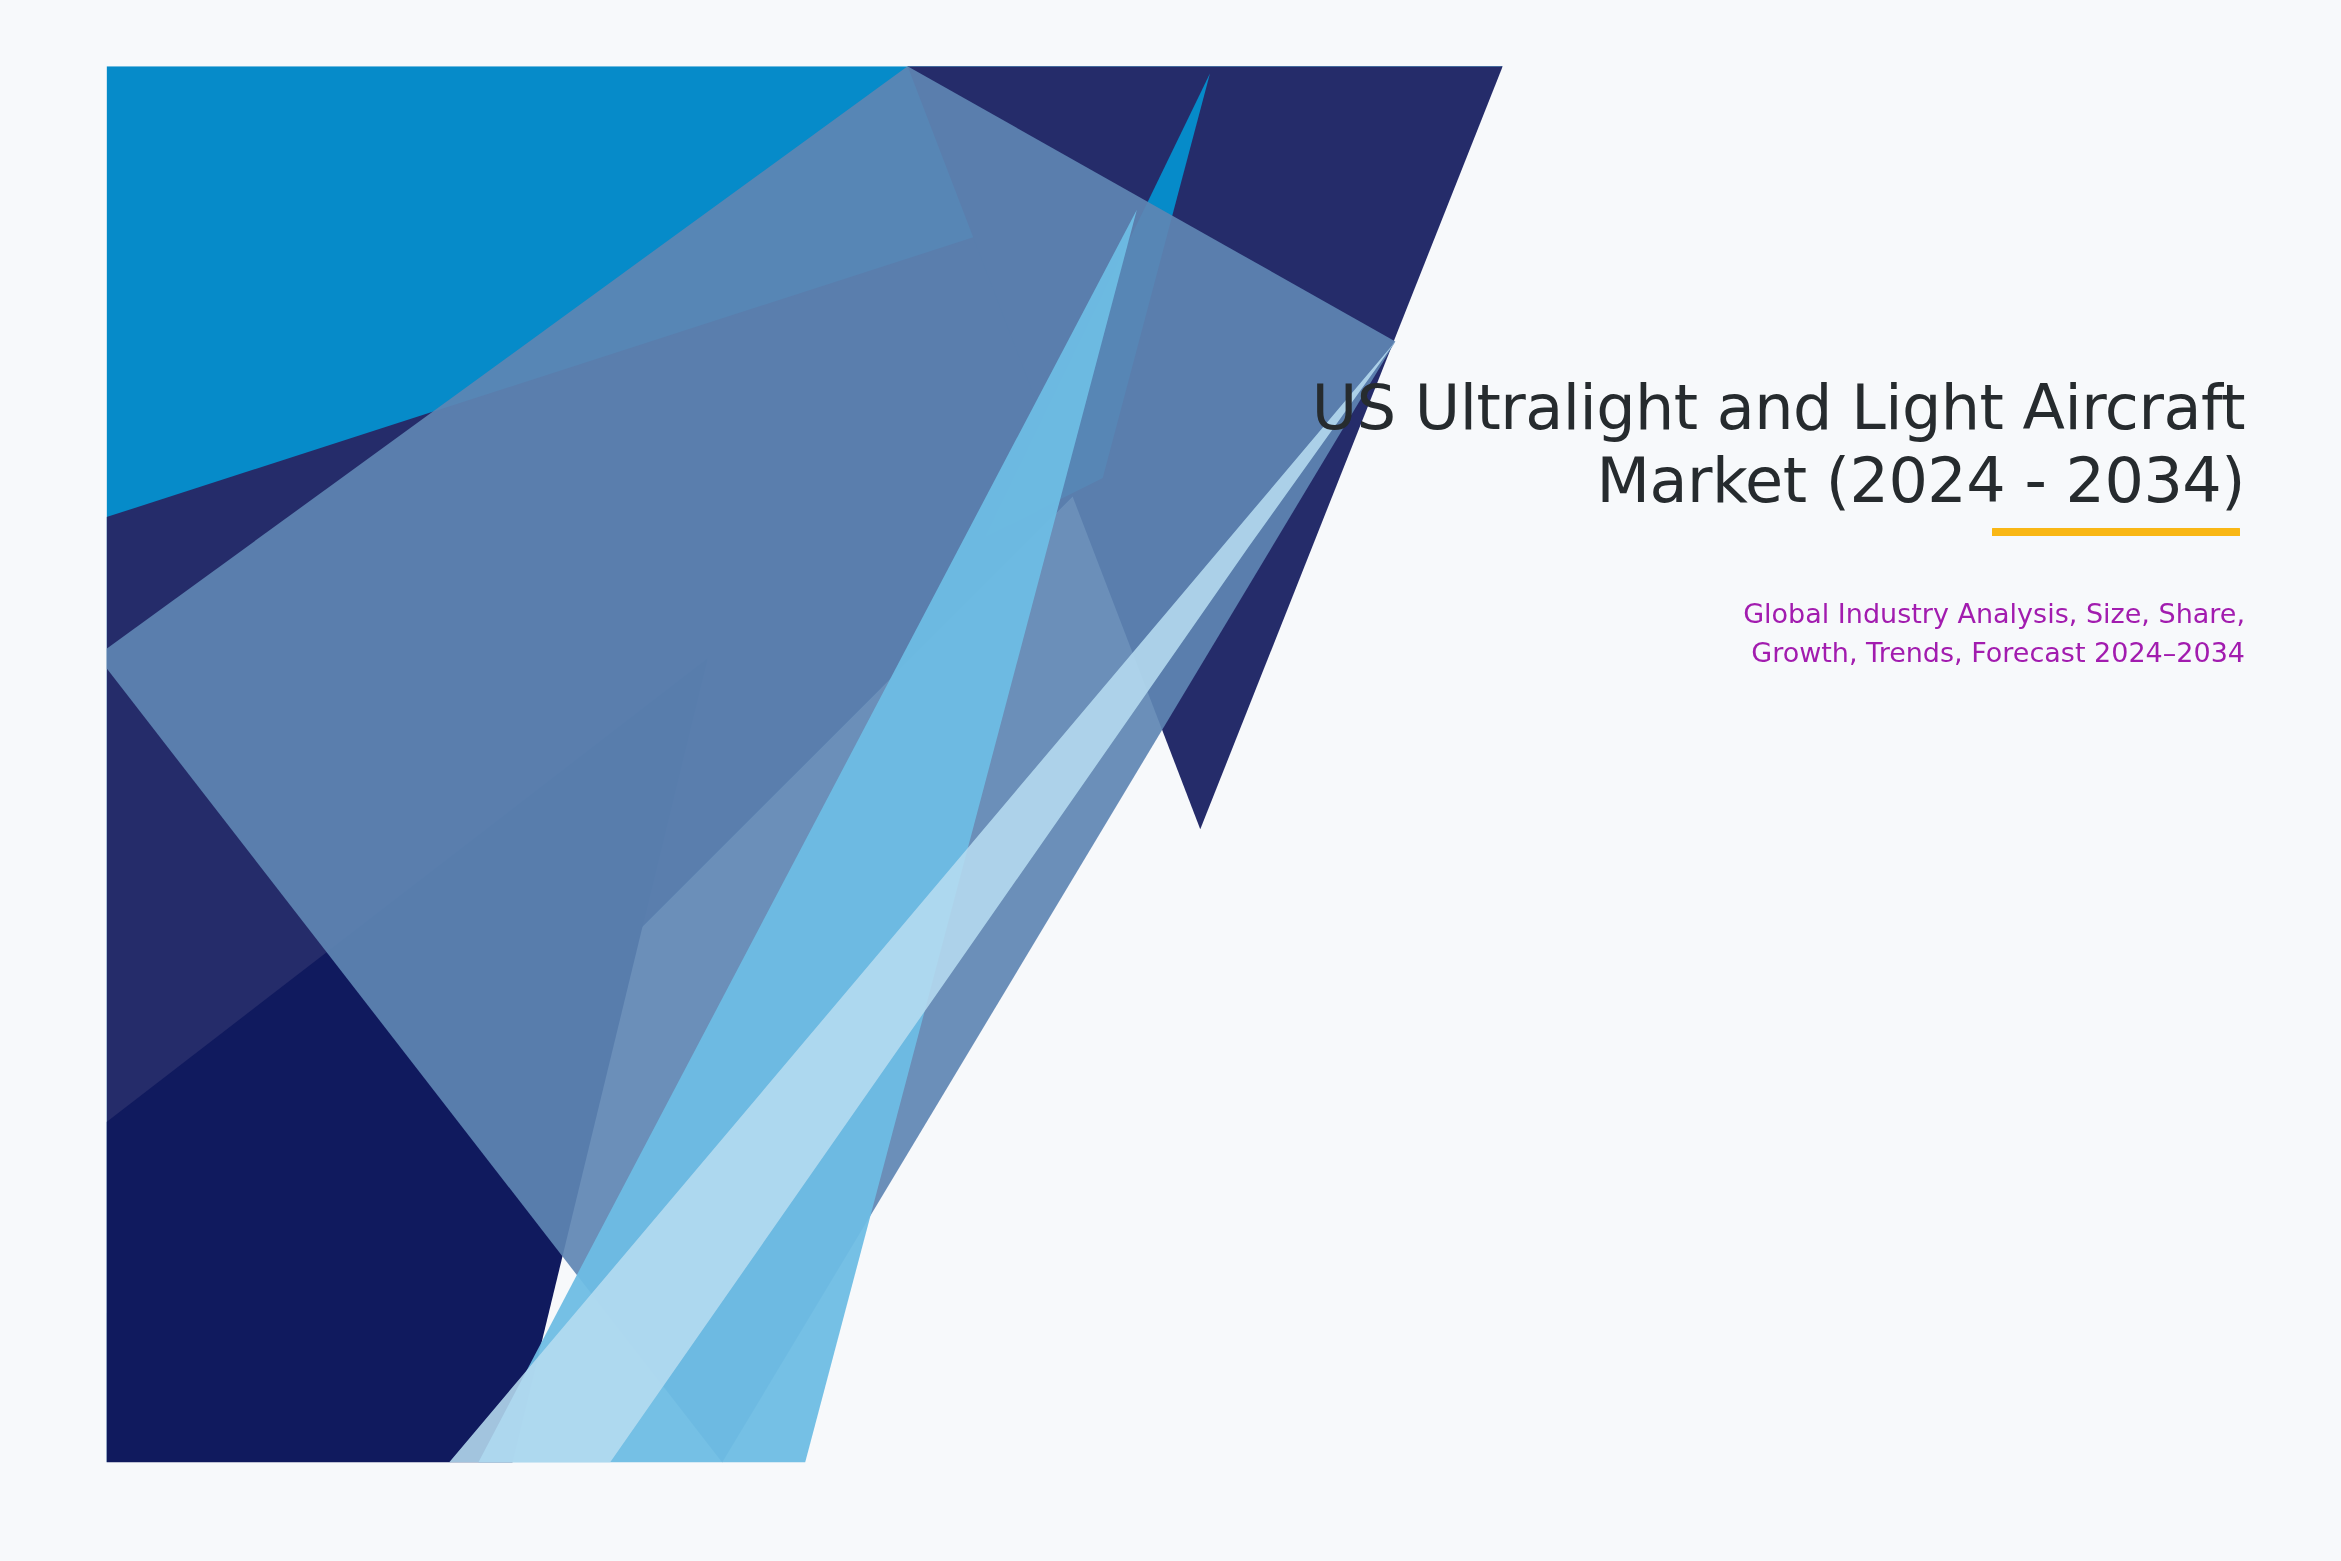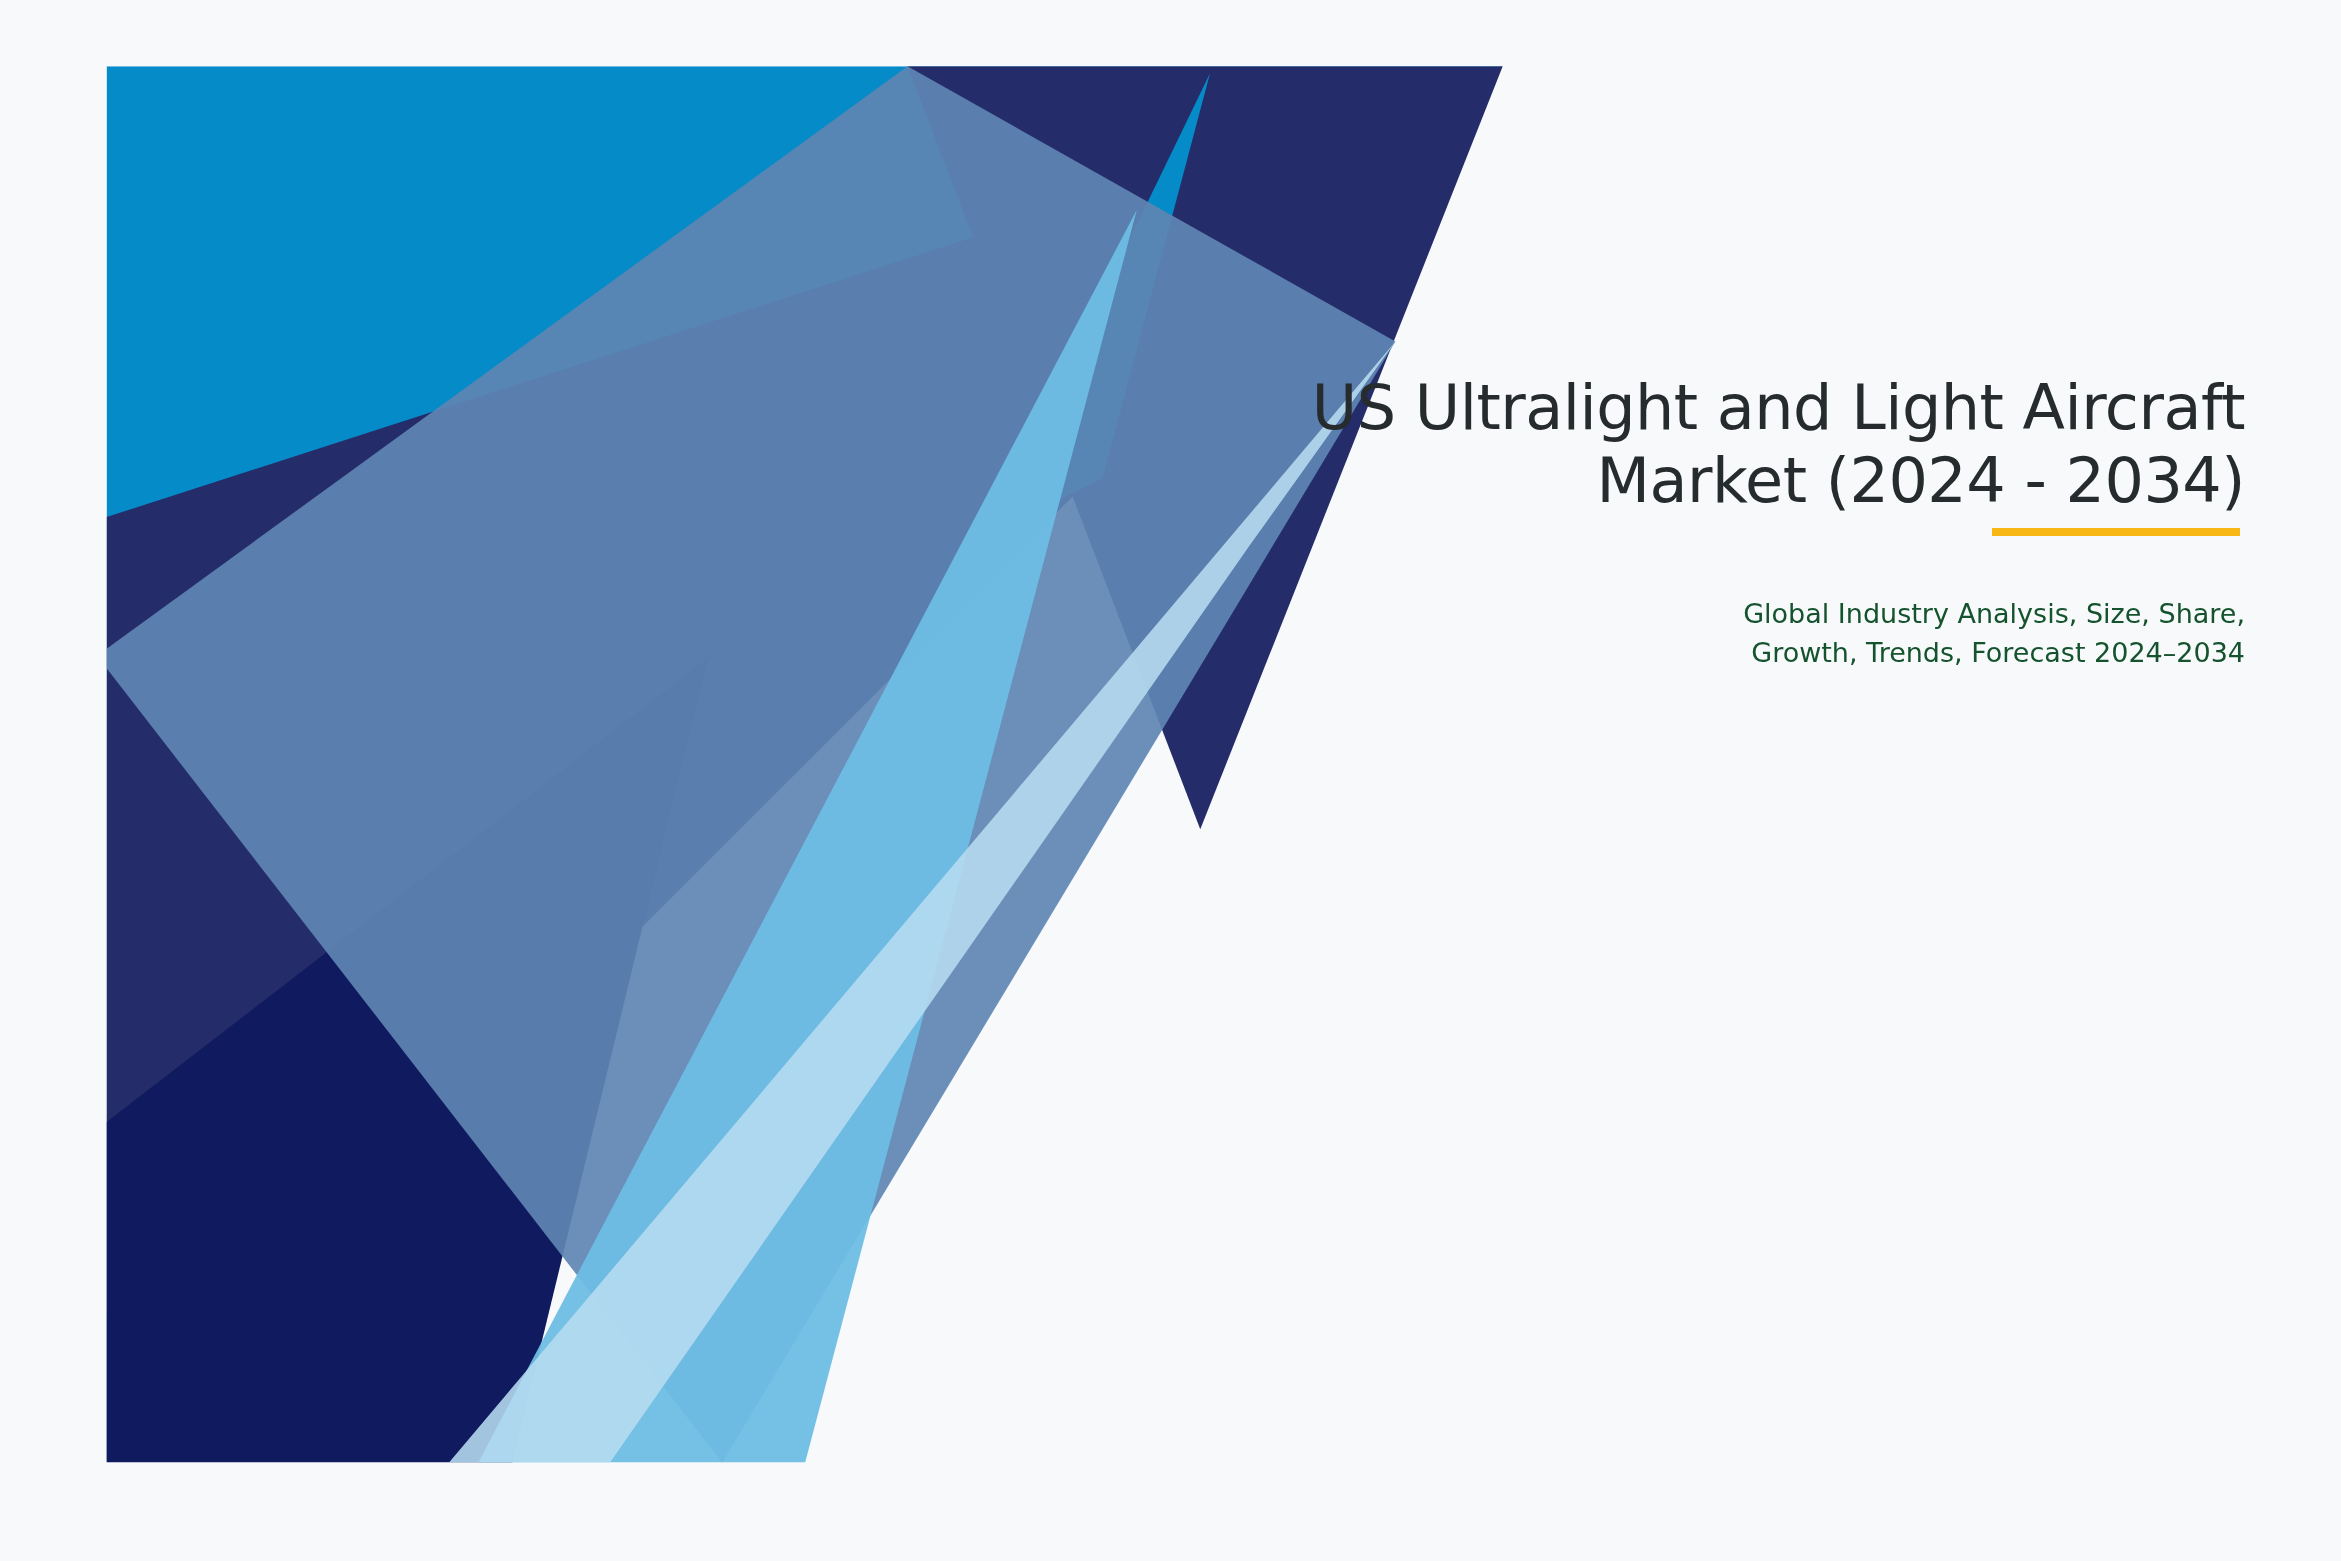--- a/index.html
+++ b/index.html
@@ -66,21 +66,21 @@
     z-index: 6;
     border-radius: 0.5px;
   }
 
   .report-subtitle {
     margin: 0;
     padding-top: 78px;
     font-size: 27px;
     line-height: 1.42;
     font-weight: 400;
-    color: #14532d;
+    color: #a21caf;
     white-space: pre-line;
     font-family: "DejaVu Sans", "Liberation Sans", sans-serif;
   }
 </style>
 </head>
 <body>
 
 <div id="cover">
 
   <div id="artwork">

